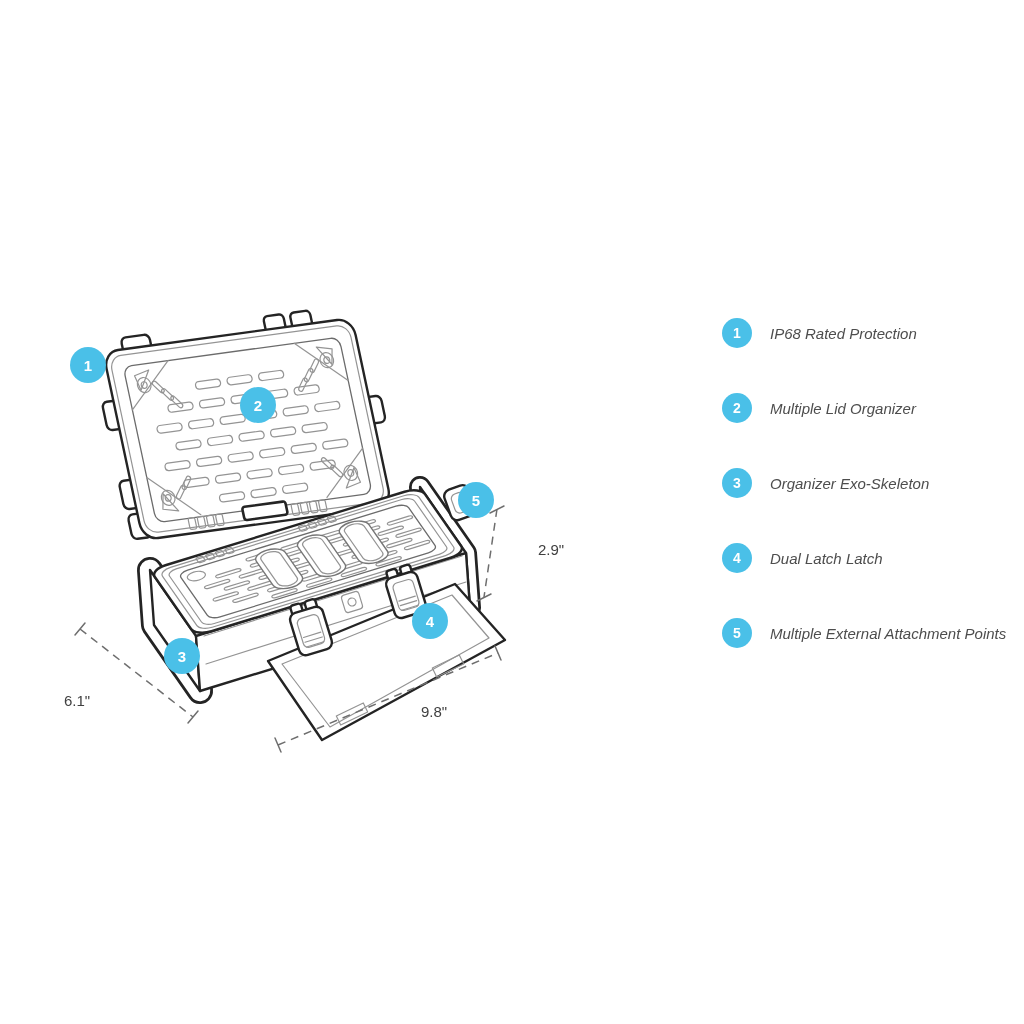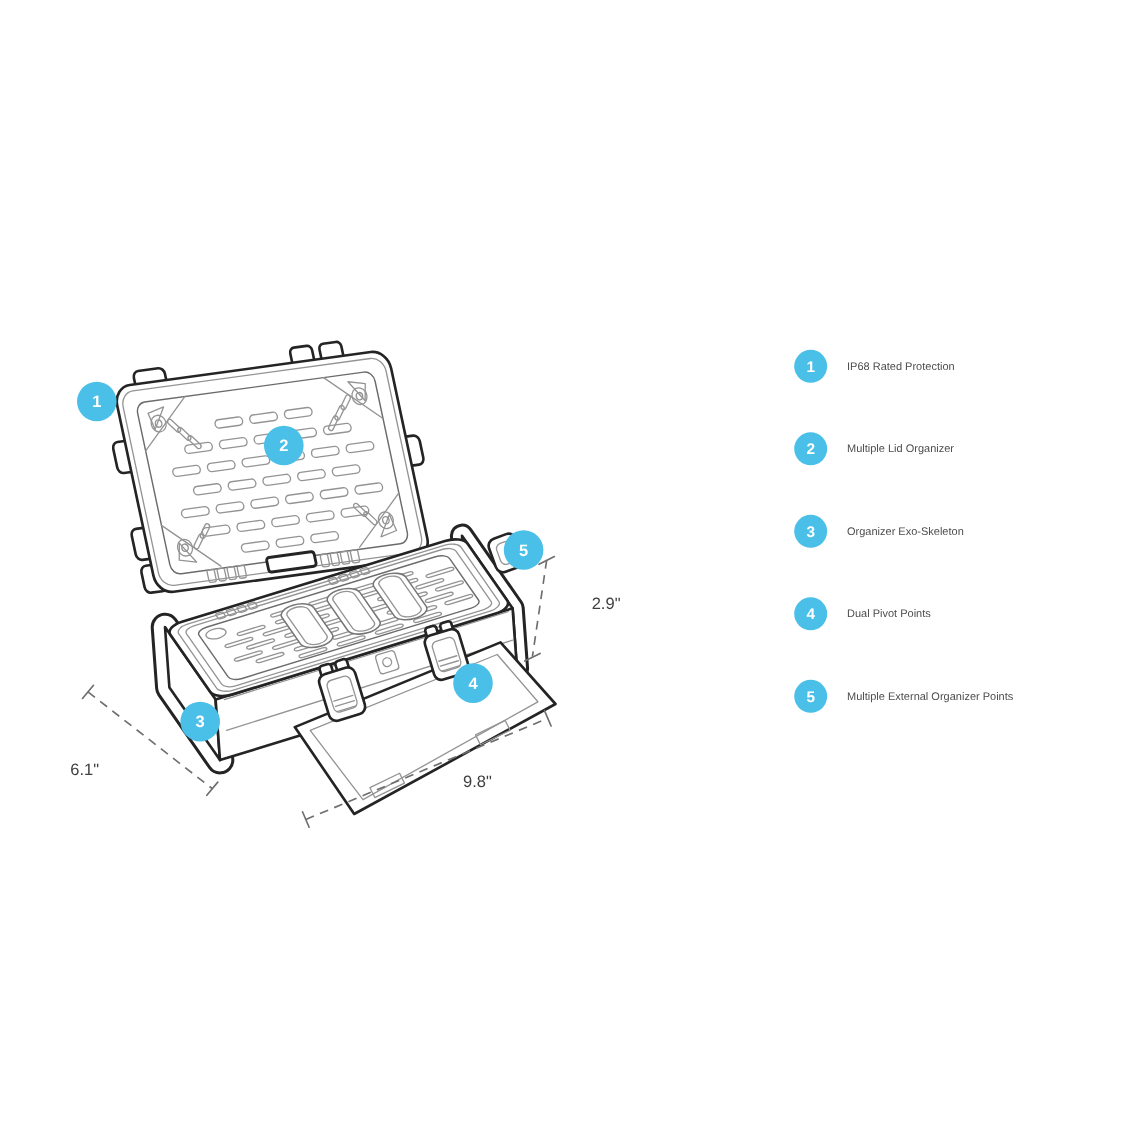--- a/index.html
+++ b/index.html
@@ -27,21 +27,21 @@
     position:absolute;transform:translate(-50%,-50%);
     font-size:15px;color:#3f3f3f;white-space:nowrap;
   }
   .legend{position:absolute;left:722px;top:318px;width:300px;}
   .legend-item{display:flex;align-items:center;height:30px;margin-bottom:45px;}
   .legend-num{
     flex:0 0 30px;width:30px;height:30px;border-radius:50%;color:#fff;
     display:flex;align-items:center;justify-content:center;
     font-weight:bold;font-size:14px;
   }
-  .legend-label{margin-left:18px;font-size:10px;color:#4d4d4d;white-space:nowrap;}
+  .legend-label{margin-left:18px;font-size:15px;color:#4d4d4d;white-space:nowrap;font-style:italic;}
 </style>
 </head>
 <body>
 
 <div id="stage">
 
   <svg id="art" width="1024" height="1024" viewBox="0 0 1024 1024">
 
     <g transform="matrix(0.83,-0.1133,0.20,0.94,103,352)">
 
@@ -280,21 +280,21 @@
     <div class="legend-item">
       <div class="legend-num" style="background:#4AC0E8;">2</div>
       <div class="legend-label">Multiple Lid Organizer</div>
     </div>
     <div class="legend-item">
       <div class="legend-num" style="background:#4AC0E8;">3</div>
       <div class="legend-label">Organizer Exo-Skeleton</div>
     </div>
     <div class="legend-item">
       <div class="legend-num" style="background:#4AC0E8;">4</div>
-      <div class="legend-label">Dual Pivot Points</div>
+      <div class="legend-label">Dual Latch Latch</div>
     </div>
     <div class="legend-item">
       <div class="legend-num" style="background:#4AC0E8;">5</div>
-      <div class="legend-label">Multiple External Organizer Points</div>
+      <div class="legend-label">Multiple External Attachment Points</div>
     </div>
   </div>
 
 </div>
 
 </body></html>

